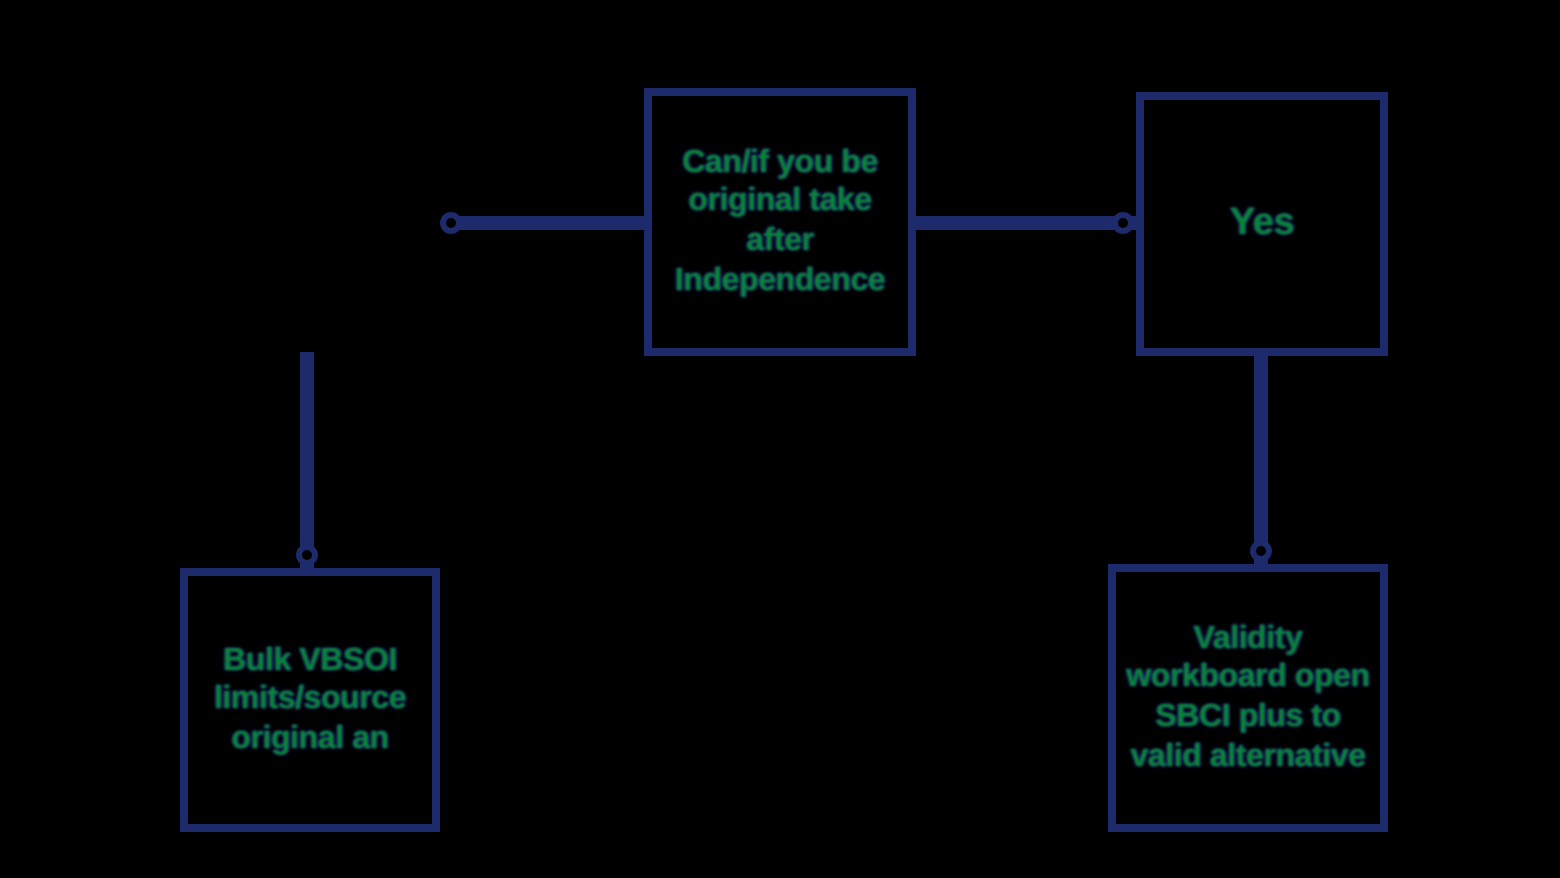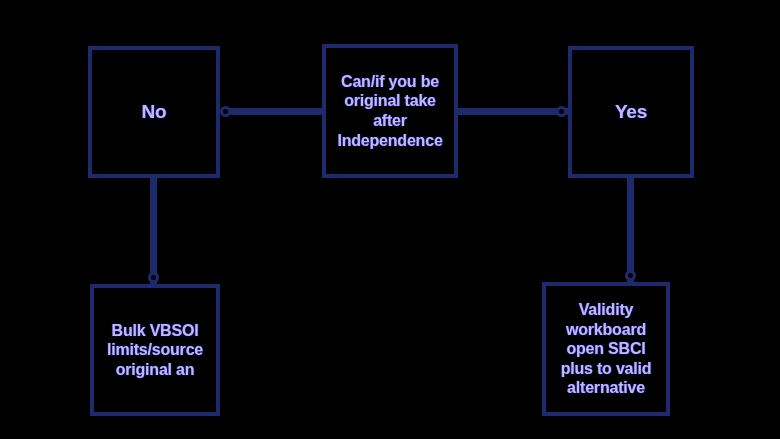--- a/index.html
+++ b/index.html
@@ -30,34 +30,34 @@
     text-align: center;
     color: #1d2a6b;
     font-weight: bold;
     letter-spacing: -0.2px;
   }
   .node .label {
     display: block;
     width: 100%;
     padding: 0 4px;
     line-height: 1.22;
-    color: #c4b5fd;
+    color: #15803d;
     text-shadow:
       0 0 1px #1d2a6b,
       0.5px 0 1px #2a2f84,
       -0.5px 0 1px #1a2566;
     filter: blur(0.45px) saturate(1.15);
   }
 
   
   #node-no      { left: 88px;  top: 46px;  width: 132px; height: 132px; }
   #node-yes     { left: 568px; top: 46px;  width: 126px; height: 132px; text-align: center; }
   #node-question{ left: 322px; top: 44px;  width: 136px; height: 134px; }
   #node-no-out  { left: 90px;  top: 284px; width: 130px; height: 132px; }
-  #node-yes-out { left: 542px; top: 282px; width: 128px; height: 134px; }
+  #node-yes-out { left: 554px; top: 282px; width: 140px; height: 134px; }
 
   #node-no .label,
   #node-yes .label { font-size: 19px; }
   #node-question .label { font-size: 16px; }
   #node-no-out .label   { font-size: 16px; }
   #node-yes-out .label  { font-size: 16px; }
 
   
   .edge {
     position: absolute;
@@ -93,23 +93,20 @@
   <div class="edge h" id="edge-q-to-no"></div>
   <div class="edge h" id="edge-q-to-yes"></div>
   <div class="edge v" id="edge-no-down"></div>
   <div class="edge v" id="edge-yes-down"></div>
 
   <div class="dot" id="dot-no-in"></div>
   <div class="dot" id="dot-yes-in"></div>
   <div class="dot" id="dot-no-down"></div>
   <div class="dot" id="dot-yes-down"></div>
 
-  <div class="node" id="node-no">
-    <span class="label">No</span>
-  </div>
 
   <div class="node" id="node-question">
     <span class="label">Can/if you be original take after Independence</span>
   </div>
 
   <div class="node" id="node-yes">
     <span class="label">Yes</span>
   </div>
 
   <div class="node" id="node-no-out">

